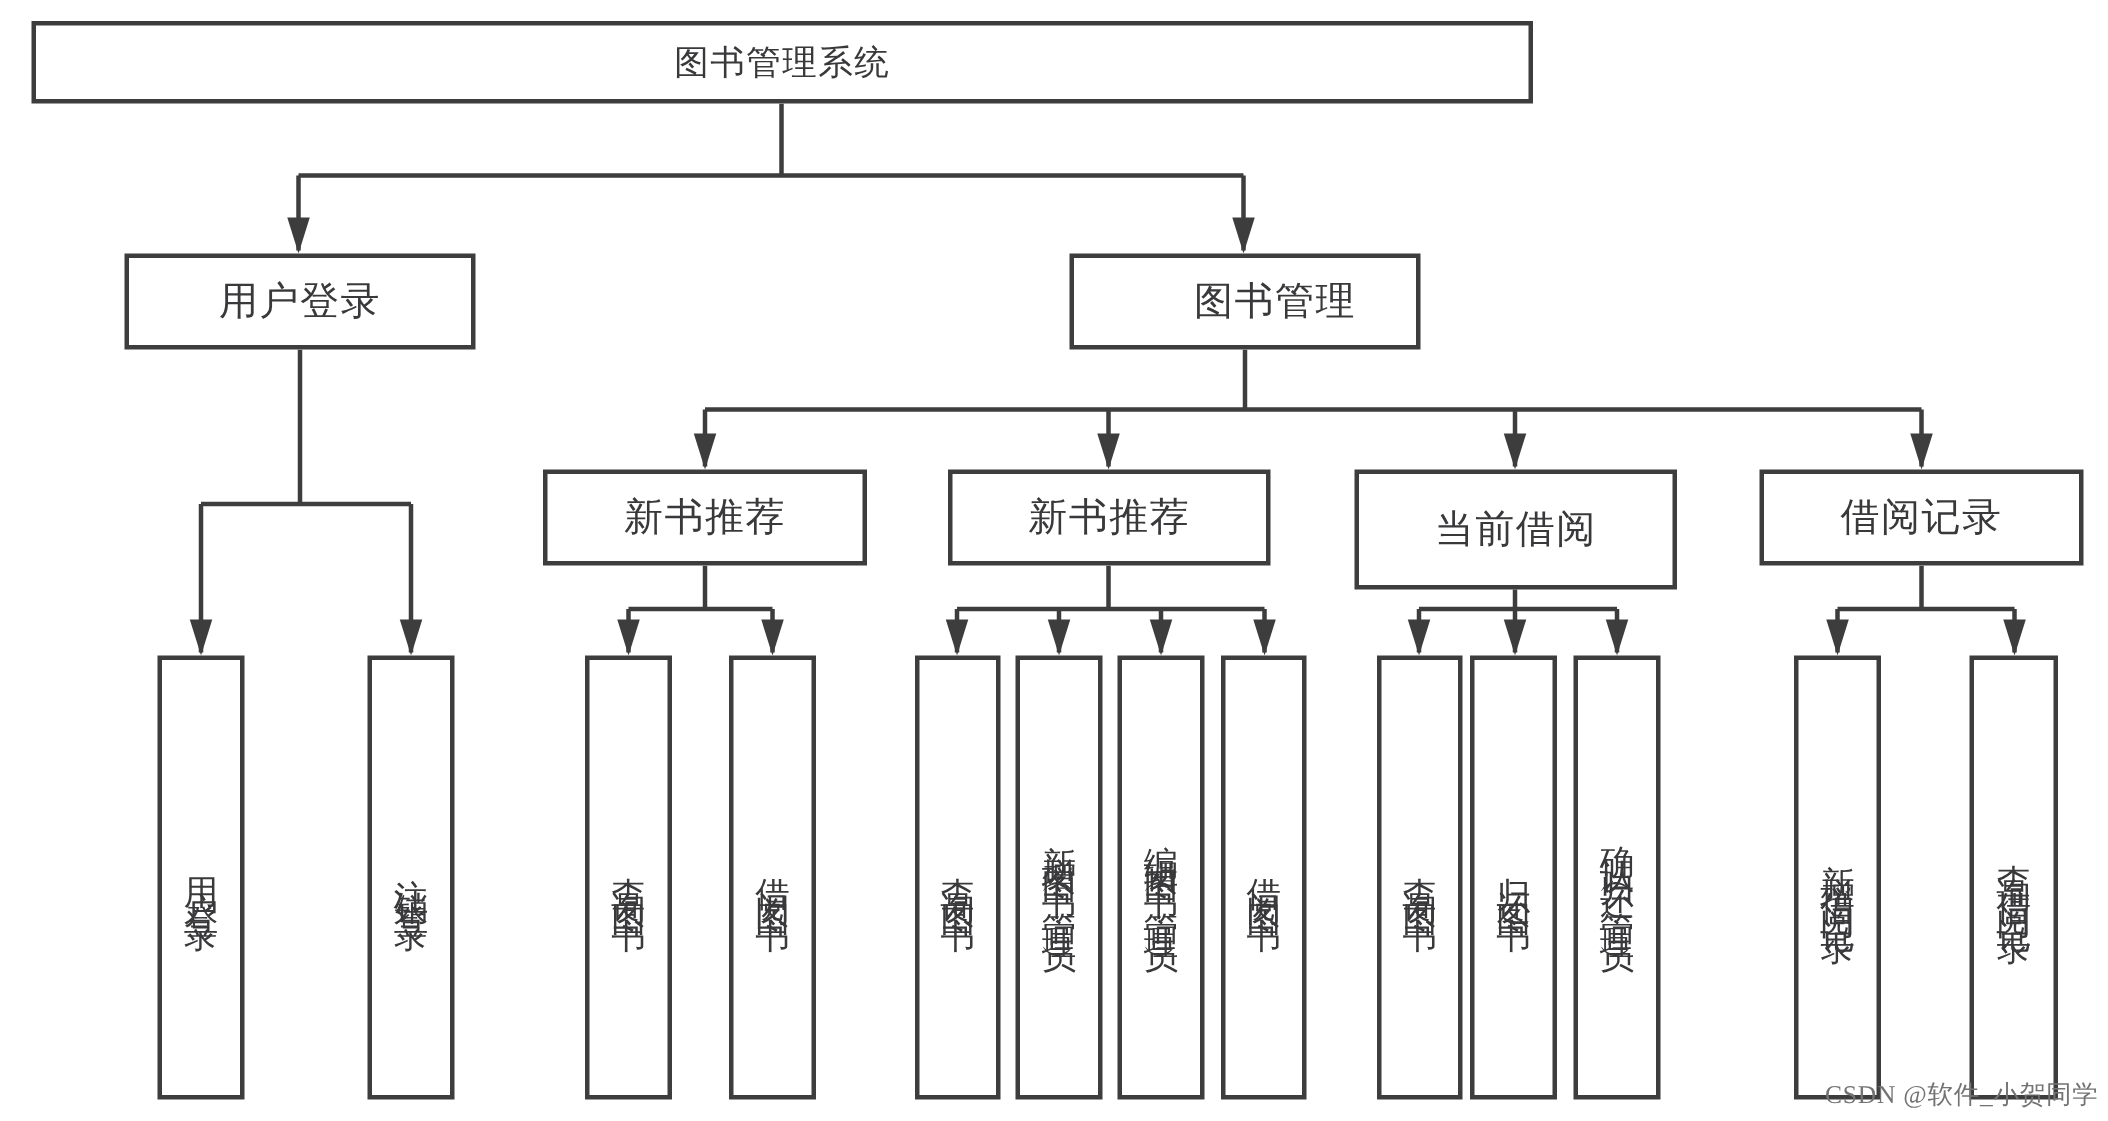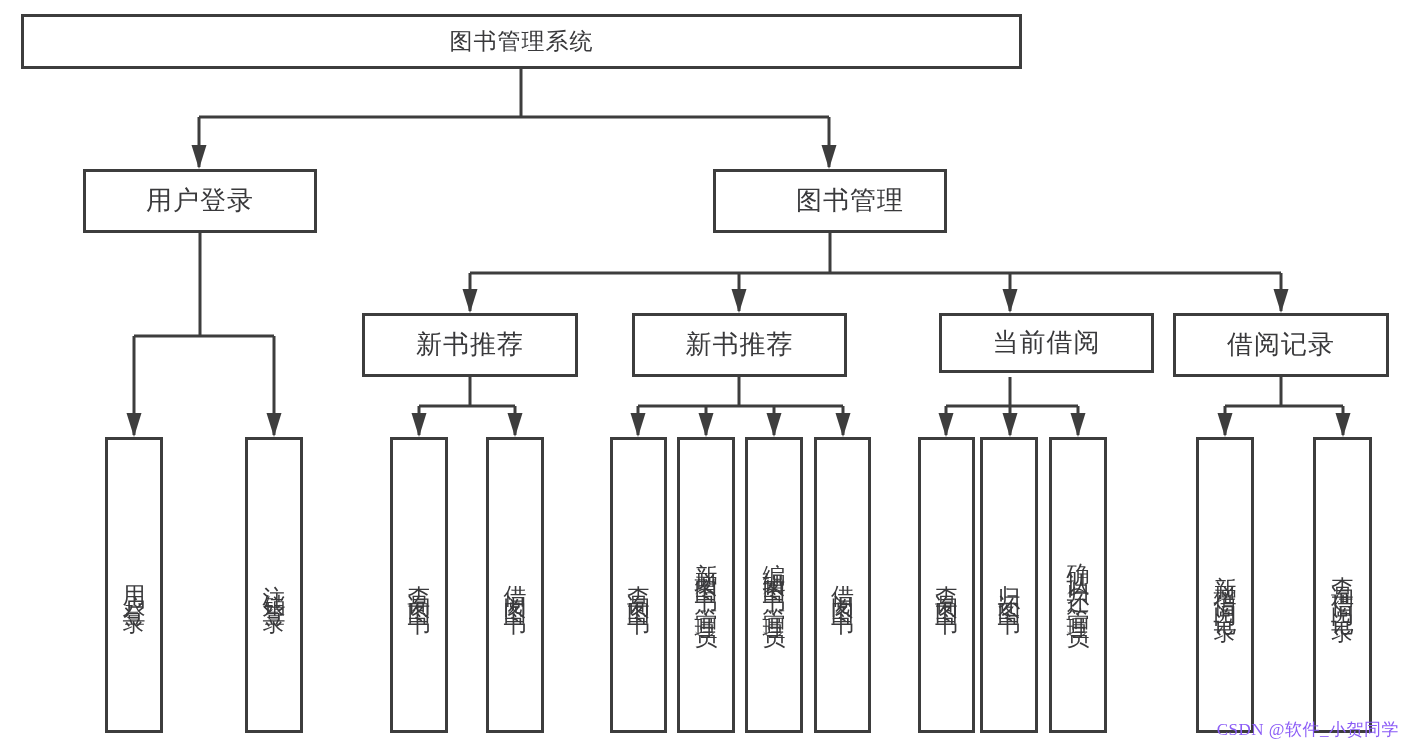--- a/index.html
+++ b/index.html
@@ -37,21 +37,21 @@
     text-orientation: mixed;
     letter-spacing: 9px;
     line-height: 1;
     white-space: nowrap;
   }
   .watermark {
     position: absolute;
     right: 6px;
     bottom: 6px;
     font-size: 17px;
-    color: #8b5cf6;
+    color: #737373;
     letter-spacing: 0.5px;
     z-index: 5;
   }
 </style>
 </head>
 <body>
 
 <div class="canvas">
 
   <svg class="connectors" viewBox="0 0 1405 747" xmlns="http://www.w3.org/2000/svg" aria-hidden="true">
@@ -123,21 +123,21 @@
     </g>
   </svg>
 
   <div class="node root" style="left:21px; top:14px; width:1001px; height:55px;">图书管理系统</div>
 
   <div class="node h" style="left:83px; top:169px; width:234px; height:64px;">用户登录</div>
   <div class="node h" style="left:713px; top:169px; width:234px; height:64px;padding-left:40px;">图书管理</div>
 
   <div class="node h" style="left:362px; top:313px; width:216px; height:64px;">新书推荐</div>
   <div class="node h" style="left:632px; top:313px; width:215px; height:64px;">新书推荐</div>
-  <div class="node h" style="left:903px; top:313px; width:215px; height:60px;margin-left:36px;">当前借阅</div>
+  <div class="node h" style="left:903px; top:313px; width:215px; height:80px;">当前借阅</div>
   <div class="node h" style="left:1173px; top:313px; width:216px; height:64px;">借阅记录</div>
 
   <div class="node v" style="left:105px; top:437px; width:58px; height:296px;">
     <span>用户登录</span>
     </div>
   <div class="node v" style="left:245px; top:437px; width:58px; height:296px;">
     <span>注销登录</span>
     </div>
 
   <div class="node v" style="left:390px; top:437px; width:58px; height:296px;">

